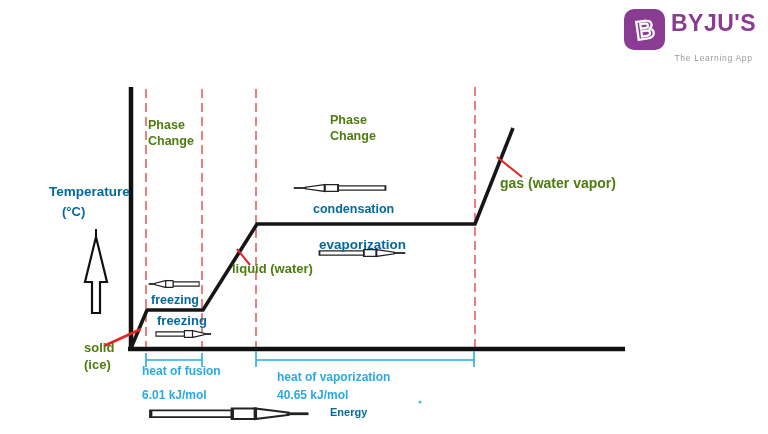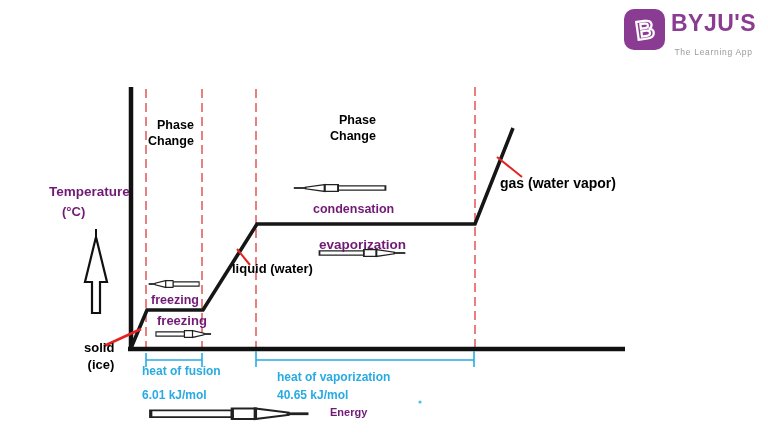--- a/index.html
+++ b/index.html
@@ -2,32 +2,32 @@
 <html><head>
 <meta charset="utf-8">
 <style>
   html,body{margin:0;padding:0;background:#fff;}
   #stage{
     position:relative;width:768px;height:434px;background:#ffffff;overflow:hidden;
     font-family:"Liberation Sans","DejaVu Sans",sans-serif;
   }
   svg.draw{position:absolute;left:0;top:0;}
   .lbl{
-    position:absolute;font-weight:bold;color:#701a75;font-size:12.5px;
+    position:absolute;font-weight:bold;color:#0369a1;font-size:12.5px;
     white-space:pre-line;line-height:1.3;
   }
-  .red{color:#000000;text-align:right;}
+  .red{color:#4d7c0f;}
   .blue{color:#29abe2;font-size:12px;}
   .big{font-size:14px;}
   
   .logo{position:absolute;left:624px;top:9px;display:flex;align-items:flex-start;gap:6px;}
   .logo-icon{width:41px;height:41px;background:#8a3b92;border-radius:10px;flex:0 0 auto;}
   .logo-text{display:flex;flex-direction:column;padding-top:3px;align-items:center;}
   .brand{font-size:23px;font-weight:bold;color:#8a3b92;letter-spacing:.5px;line-height:1;}
-  .tagline{font-size:8.5px;color:#9a9a9a;letter-spacing:.7px;margin-top:12px;}
+  .tagline{font-size:8.5px;color:#9a9a9a;letter-spacing:.7px;margin-top:18px;}
 </style>
 </head>
 <body>
 
 <div id="stage">
 
   <svg class="draw" width="768" height="434" viewBox="0 0 768 434">
     <defs>
       <g id="parrow">
         <path d="M1 2.8 H31 V7.2 H1 Z" fill="#fff" stroke="#222" stroke-width="1.2"></path>

